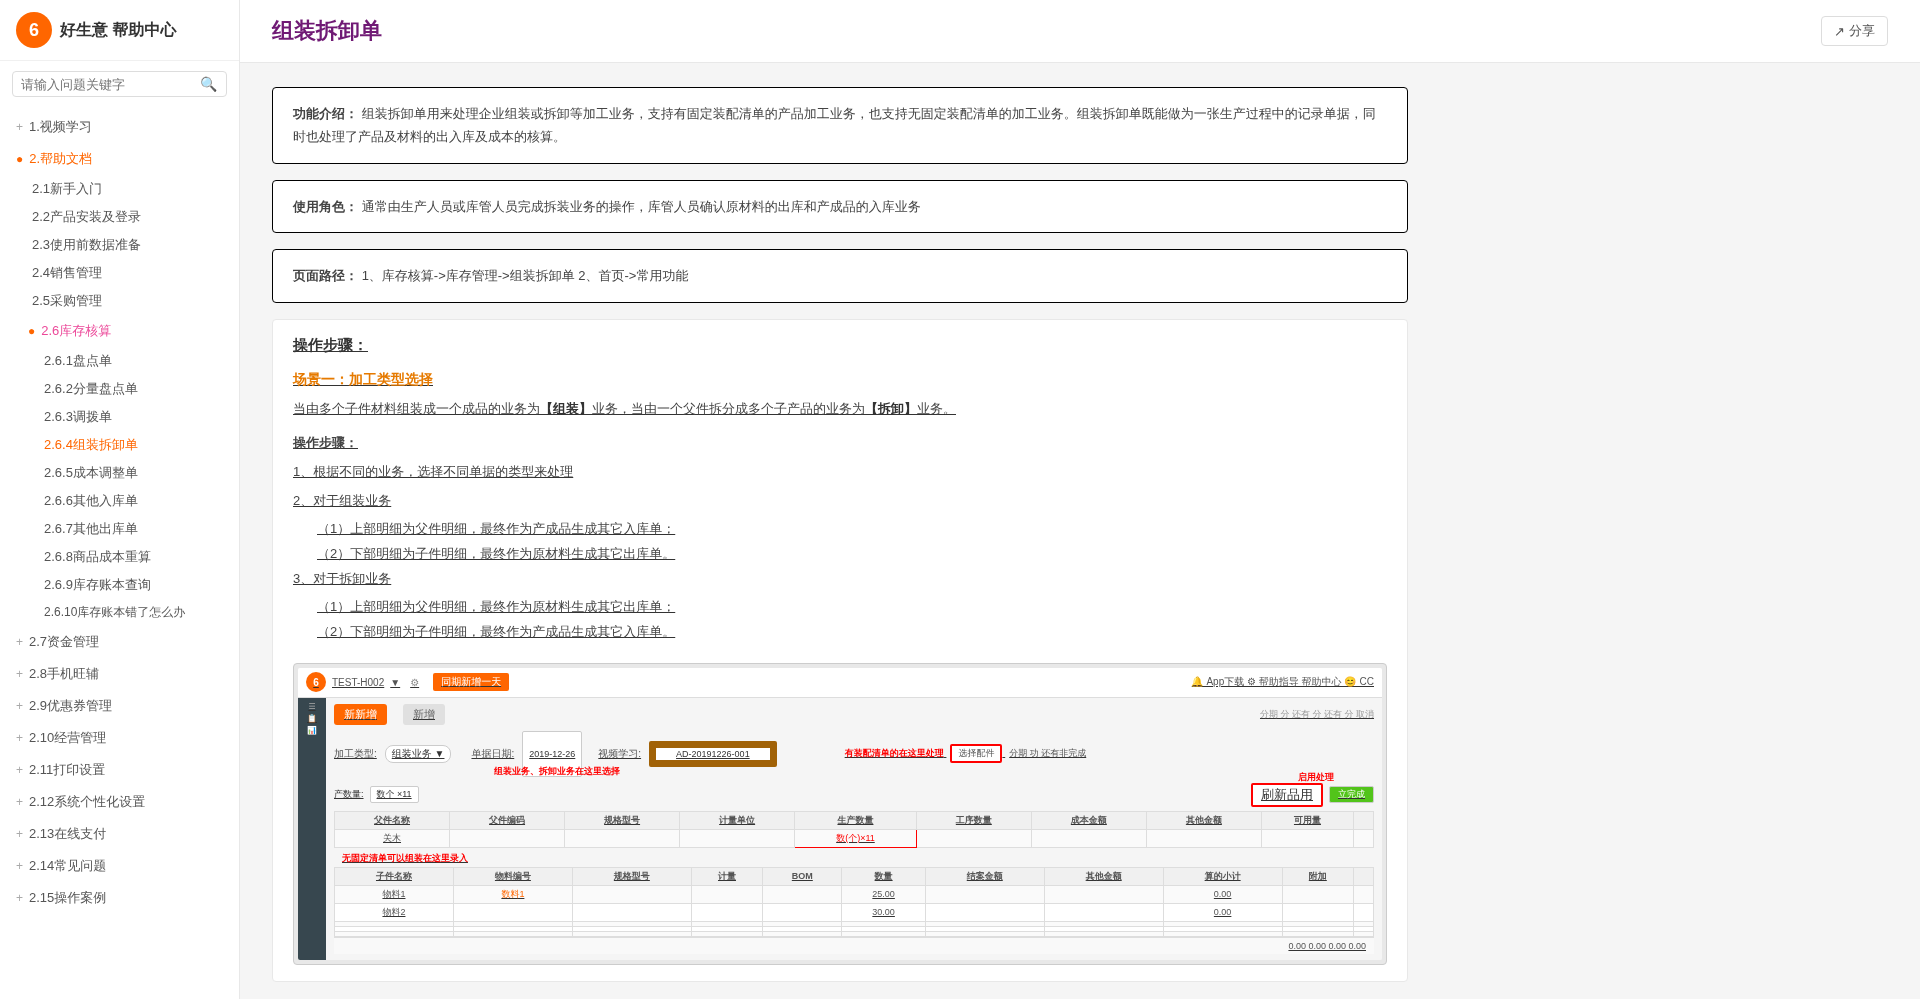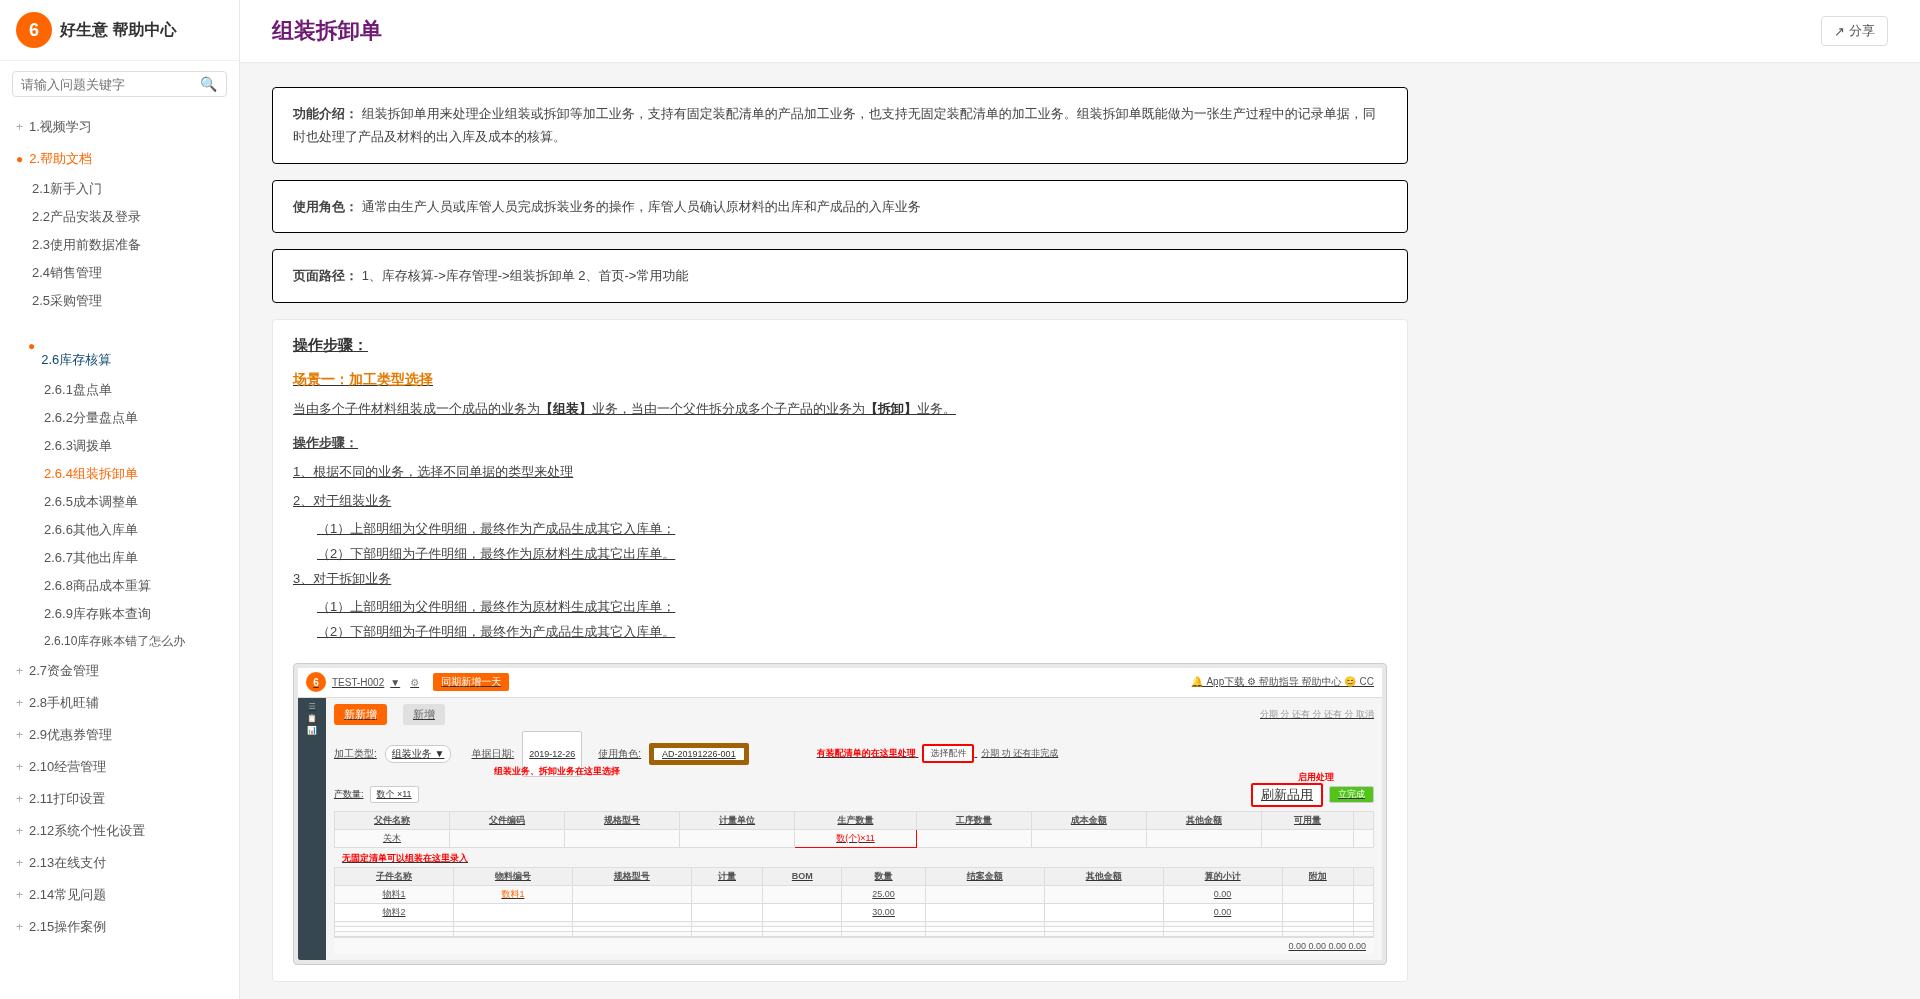--- a/index.html
+++ b/index.html
@@ -218,21 +218,21 @@
       <span>2.帮助文档</span>
     </div>
     <div class="nav-child">2.1新手入门</div>
     <div class="nav-child">2.2产品安装及登录</div>
     <div class="nav-child">2.3使用前数据准备</div>
     <div class="nav-child">2.4销售管理</div>
     <div class="nav-child">2.5采购管理</div>
 
     <div class="nav-item active" style="padding-left:28px;">
       <span class="prefix" style="color:#f60;">●</span>
-      <span style="color:#0c4a6e;margin-top:29px;">2.6库存核算</span>
+      <span style="color:#ec4899;">2.6库存核算</span>
     </div>
     <div class="nav-child" style="padding-left:44px;">2.6.1盘点单</div>
     <div class="nav-child" style="padding-left:44px;">2.6.2分量盘点单</div>
     <div class="nav-child" style="padding-left:44px;">2.6.3调拨单</div>
     <div class="nav-child highlight" style="padding-left:44px;">2.6.4组装拆卸单</div>
     <div class="nav-child" style="padding-left:44px;">2.6.5成本调整单</div>
     <div class="nav-child" style="padding-left:44px;">2.6.6其他入库单</div>
     <div class="nav-child" style="padding-left:44px;">2.6.7其他出库单</div>
     <div class="nav-child" style="padding-left:44px;">2.6.8商品成本重算</div>
     <div class="nav-child" style="padding-left:44px;">2.6.9库存账本查询</div>
@@ -354,22 +354,22 @@
                 <span style="font-size:9px; color:#999;">分期 分 还有 分 还有 分 取消</span>
               </div>
 
               <div class="mock-form-row">
                 <span>加工类型:</span>
                 <div style="border:1px solid #ccc; border-radius:8px; background:#fff; padding:1px 6px; font-size:10px; color:#333; position:relative;">
                   组装业务 ▼
                 </div>
                 <span style="margin-left:12px;">单据日期:</span>
                 <div style="border:1px solid #ccc; border-radius:2px; background:#fff; padding:17px 6px; font-size:9px; color:#333;">2019-12-26</div>
-                <span style="margin-left:8px;">使用角色:</span>
-                <div style="border:5px solid #a16207; border-radius:2px; background:#fff; padding:1px 8px; font-size:9px; color:#333;">AD-20191226-001</div>
+                <span style="margin-left:8px;">视频学习:</span>
+                <div style="border:7px solid #a16207; border-radius:2px; background:#fff; padding:1px 20px; font-size:9px; color:#333;">AD-20191226-001</div>
 
                 <div style="position:relative; margin-left:60px;">
                   <span style="color:red; font-size:9px; font-weight:bold; white-space:nowrap;">有装配清单的在这里处理</span>
                   <div style="border:2px solid red; border-radius:2px; display:inline-block; margin-left:4px; padding:1px 6px; font-size:9px; background:#fff;">选择配件</div>
                   <span style="font-size:9px; color:#555; margin-left:4px;">分期 功 还有非完成</span>
                 </div>
               </div>
 
               <div style="display:flex; align-items:center; gap:6px; margin-bottom:4px; font-size:9px; position:relative;">
                 <span>产数量:</span>

